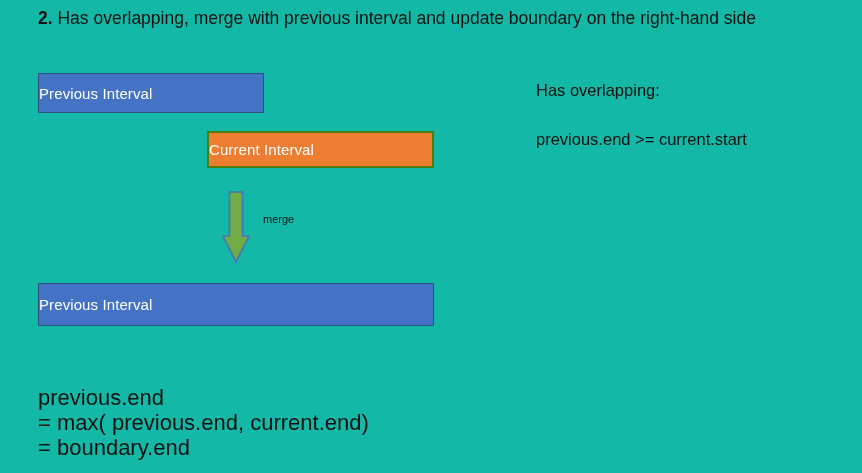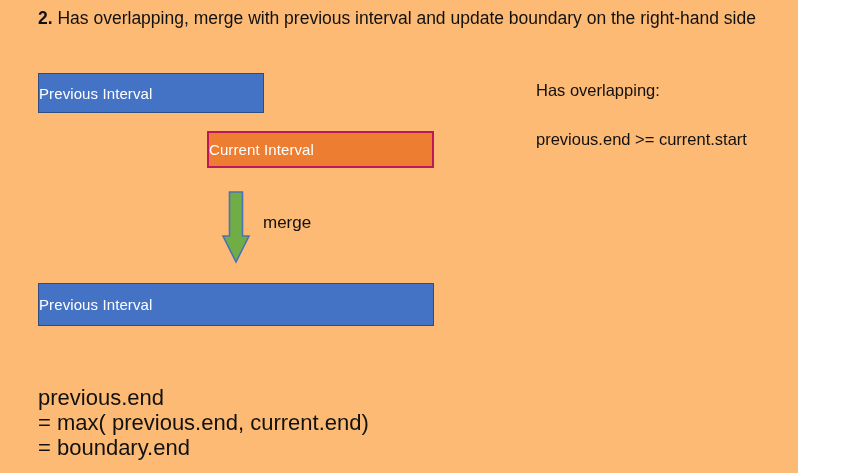--- a/index.html
+++ b/index.html
@@ -6,23 +6,23 @@
     margin: 0;
     padding: 0;
     background: #ffffff;
   }
   body {
     font-family: "Liberation Sans", sans-serif;
     color: #000000;
   }
   #slide {
     position: relative;
-    width: 798px;
+    width: 862px;
     height: 473px;
-    background: #fdba74;
+    background: #14b8a6;
     overflow: hidden;
   }
 
   
   .title {
     position: absolute;
     left: 38px;
     top: 6px;
     width: 800px;
     font-size: 17.5px;
@@ -44,42 +44,42 @@
     color: #ffffff;
     font-size: 15px;
     letter-spacing: 0.1px;
   }
   .ibox.blue {
     background: #4472C4;
     border: 1px solid #2E4D82;
   }
   .ibox.orange {
     background: #ED7D31;
-    border: 2px solid #be185d;
+    border: 2px solid #4d7c0f;
   }
 
   #box-prev-top   { left: 38px;  top: 73px;  width: 226px; height: 40px; }
   #box-current    { left: 207px; top: 131px; width: 227px; height: 37px; }
   #box-prev-merged{ left: 38px;  top: 283px; width: 396px; height: 43px; }
 
   
   #merge-arrow {
     position: absolute;
     left: 221px;
     top: 190px;
     width: 30px;
     height: 76px;
   }
 
   
   #merge-label {
     position: absolute;
     left: 263px;
     top: 213px;
-    font-size: 17px;
+    font-size: 11px;
     color: #111111;
   }
 
   
   .note {
     position: absolute;
     font-size: 16.5px;
     color: #111111;
     white-space: nowrap;
   }

